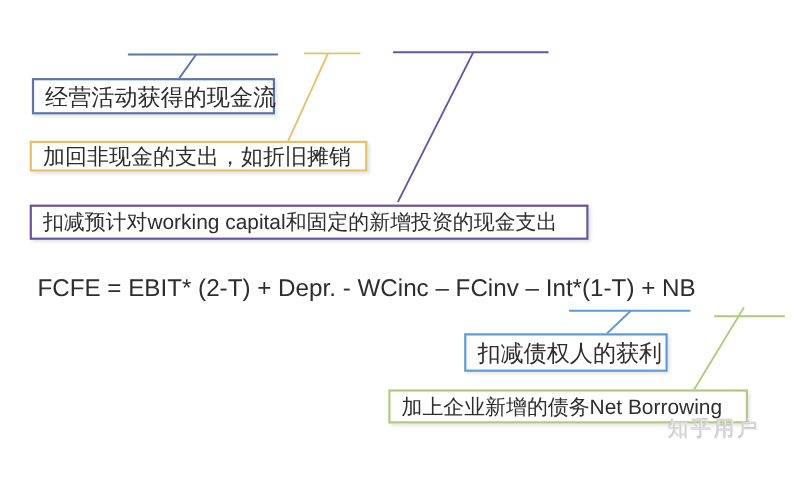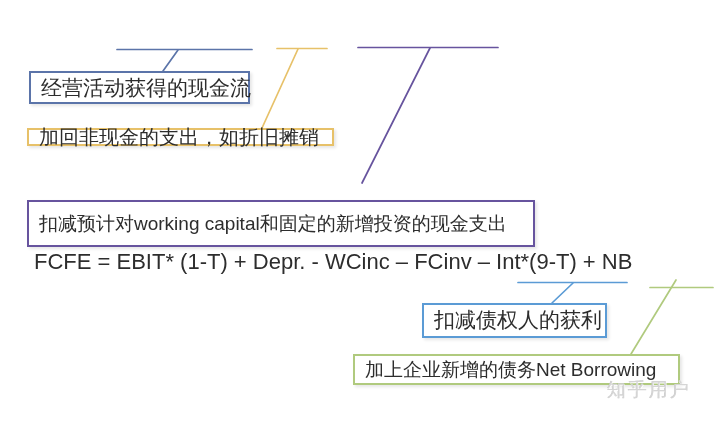--- a/index.html
+++ b/index.html
@@ -34,53 +34,53 @@
   .s-lightblue { stroke: var(--c-lightblue, #5b9bd5); }
   .s-green     { stroke: var(--c-green, #b0ca7e); }
 
   .callout {
     position: absolute;
     box-sizing: border-box;
     background: #ffffff;
     border: 2px solid #999;
     display: flex;
     align-items: center;
-    padding: 2px 10px;
+    padding: 12px 10px;
     white-space: nowrap;
     box-shadow: 2px 2px 3px rgba(0,0,0,0.10);
     color: var(--c-ink, #2d2d2d);
   }
   .b-blue      { border-color: var(--c-blue, #5b74a9); }
   .b-gold      { border-color: var(--c-gold, #e7c169); }
   .b-purple    { border-color: var(--c-purple, #67549e); }
-  .b-lightblue { border-color: var(--c-lightblue, #5b9bd5); align-items: flex-end; }
+  .b-lightblue { border-color: var(--c-lightblue, #5b9bd5); }
   .b-green     { border-color: var(--c-green, #b0ca7e); }
 
   .callout.operating     { left: 29px;  top: 71px;  width: 221px; height: 33px; font-size: 21px; }
   .callout.noncash       { left: 27px;  top: 128px; width: 307px; height: 18px; font-size: 20px; }
-  .callout.investment    { left: 27px;  top: 200px; width: 508px; height: 47px; font-size: 19px; }
+  .callout.investment    { left: 27px;  top: 186px; width: 508px; height: 32px; font-size: 19px; }
   .callout.creditor      { left: 422px; top: 303px; width: 185px; height: 35px; font-size: 21px; }
   .callout.net-borrowing { left: 353px; top: 354px; width: 327px; height: 31px; font-size: 19px; }
 
   .watermark {
     position: absolute;
     left: 607px; top: 377px;
     font-size: 19px;
     letter-spacing: 2px;
     color: var(--c-watermark, #d5d5d5);
     text-shadow: 0.5px 0.5px 0 #ffffff, -0.5px -0.5px 0 #c8c8c8;
   }
 </style>
 </head>
 <body>
 
 <div class="canvas">
 
 
-  <div class="formula fcfe">FCFE = EBIT* (1-T) + Depr. - WCinc – FCinv – Int*(9-T) + NB</div>
+  <div class="formula fcfe">FCFE = EBIT* (2-T) + Depr. - WCinc – FCinv – Int*(1-T) + NB</div>
 
   <svg class="connectors" viewBox="0 0 720 436">
 
     <line class="s-blue" x1="117" y1="49.5" x2="252" y2="49.5"></line>
     <line class="s-blue" x1="178" y1="50" x2="163" y2="71"></line>
 
     <line class="s-gold" x1="277" y1="48.5" x2="327" y2="48.5"></line>
     <line class="s-gold" x1="298" y1="49" x2="262" y2="128"></line>
 
     <line class="s-purple" x1="358" y1="47.5" x2="498" y2="47.5"></line>

